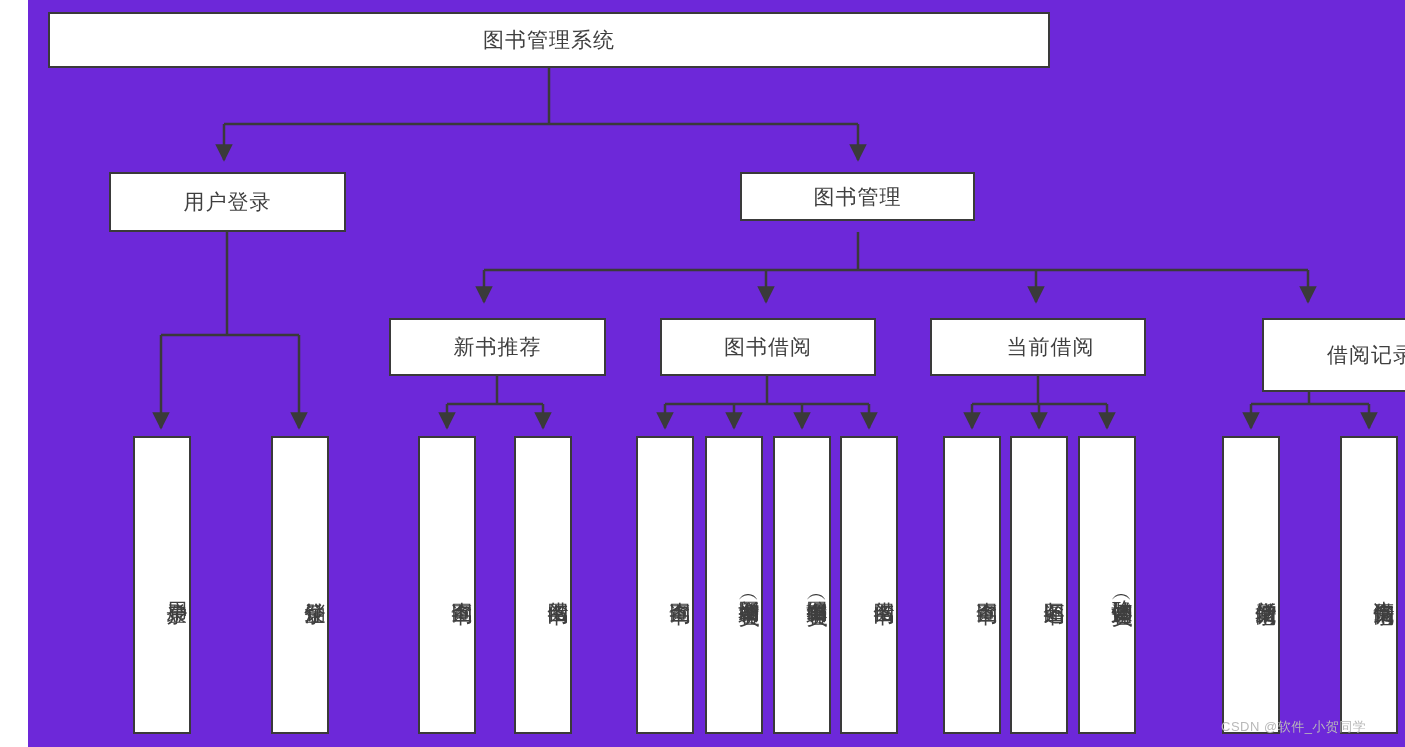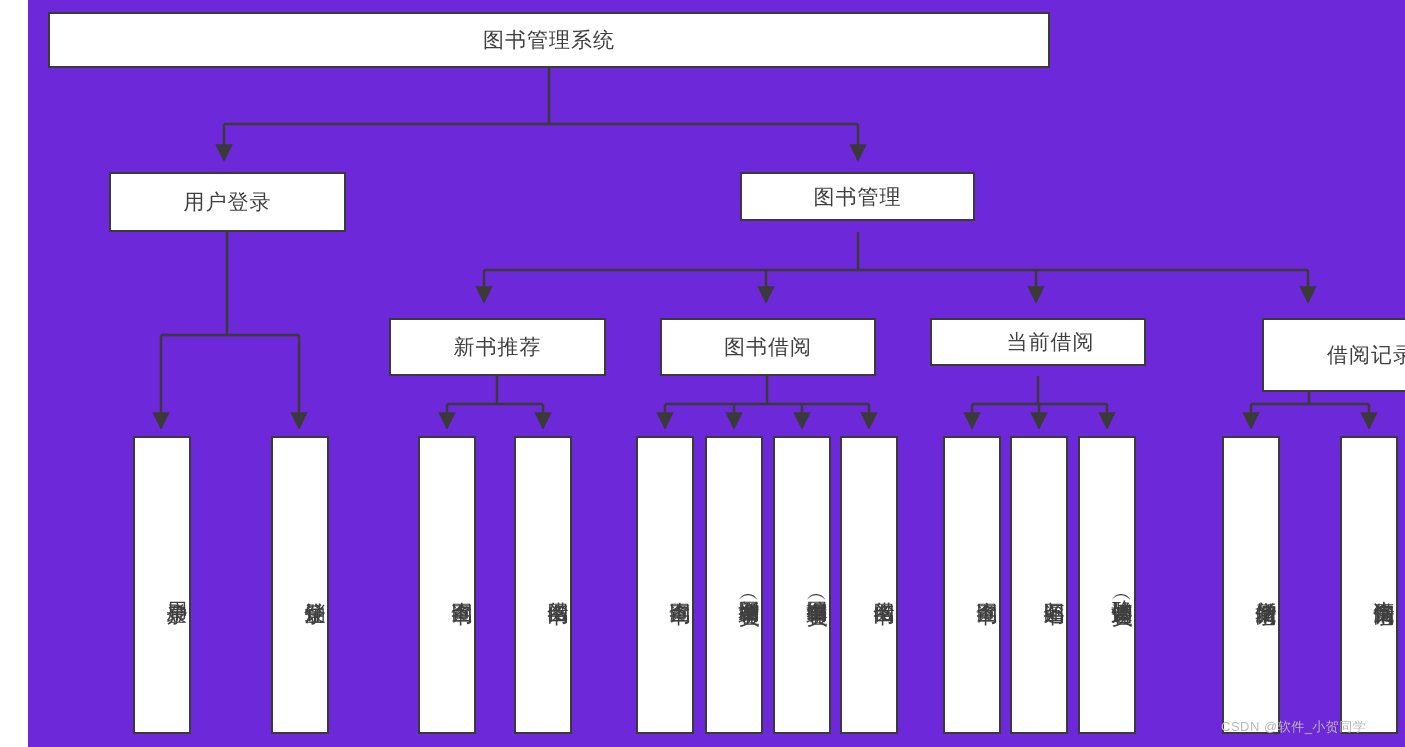--- a/index.html
+++ b/index.html
@@ -115,21 +115,21 @@
     </g>
   </svg>
 
   <div class="node node-h" style="left:20px; top:12px; width:1002px; height:56px;">图书管理系统</div>
 
   <div class="node node-h" style="left:81px; top:172px; width:237px; height:60px;">用户登录</div>
   <div class="node node-h" style="left:712px; top:172px; width:235px; height:49px;">图书管理</div>
 
   <div class="node node-h" style="left:632px; top:318px; width:216px; height:58px;">图书借阅</div>
   <div class="node node-h" style="left:361px; top:318px; width:217px; height:58px;">新书推荐</div>
-  <div class="node node-h" style="left:902px; top:318px; width:216px; height:48px;padding-left:25px;">当前借阅</div>
+  <div class="node node-h" style="left:902px; top:318px; width:216px; height:58px;padding-left:25px;">当前借阅</div>
   <div class="node node-h" style="left:1234px; top:318px; width:218px; height:74px;">借阅记录</div>
 
   <div class="node node-v" style="left:105px; top:436px; width:58px; height:298px;">用户登录</div>
   <div class="node node-v" style="left:243px; top:436px; width:58px; height:298px;">注销登录</div>
 
   <div class="node node-v" style="left:390px; top:436px; width:58px; height:298px;">查询图书</div>
   <div class="node node-v" style="left:486px; top:436px; width:58px; height:298px;">借阅图书</div>
 
   <div class="node node-v" style="left:608px; top:436px; width:58px; height:298px;">查询图书</div>
   <div class="node node-v" style="left:677px; top:436px; width:58px; height:298px;">新增图书（管理员）</div>

